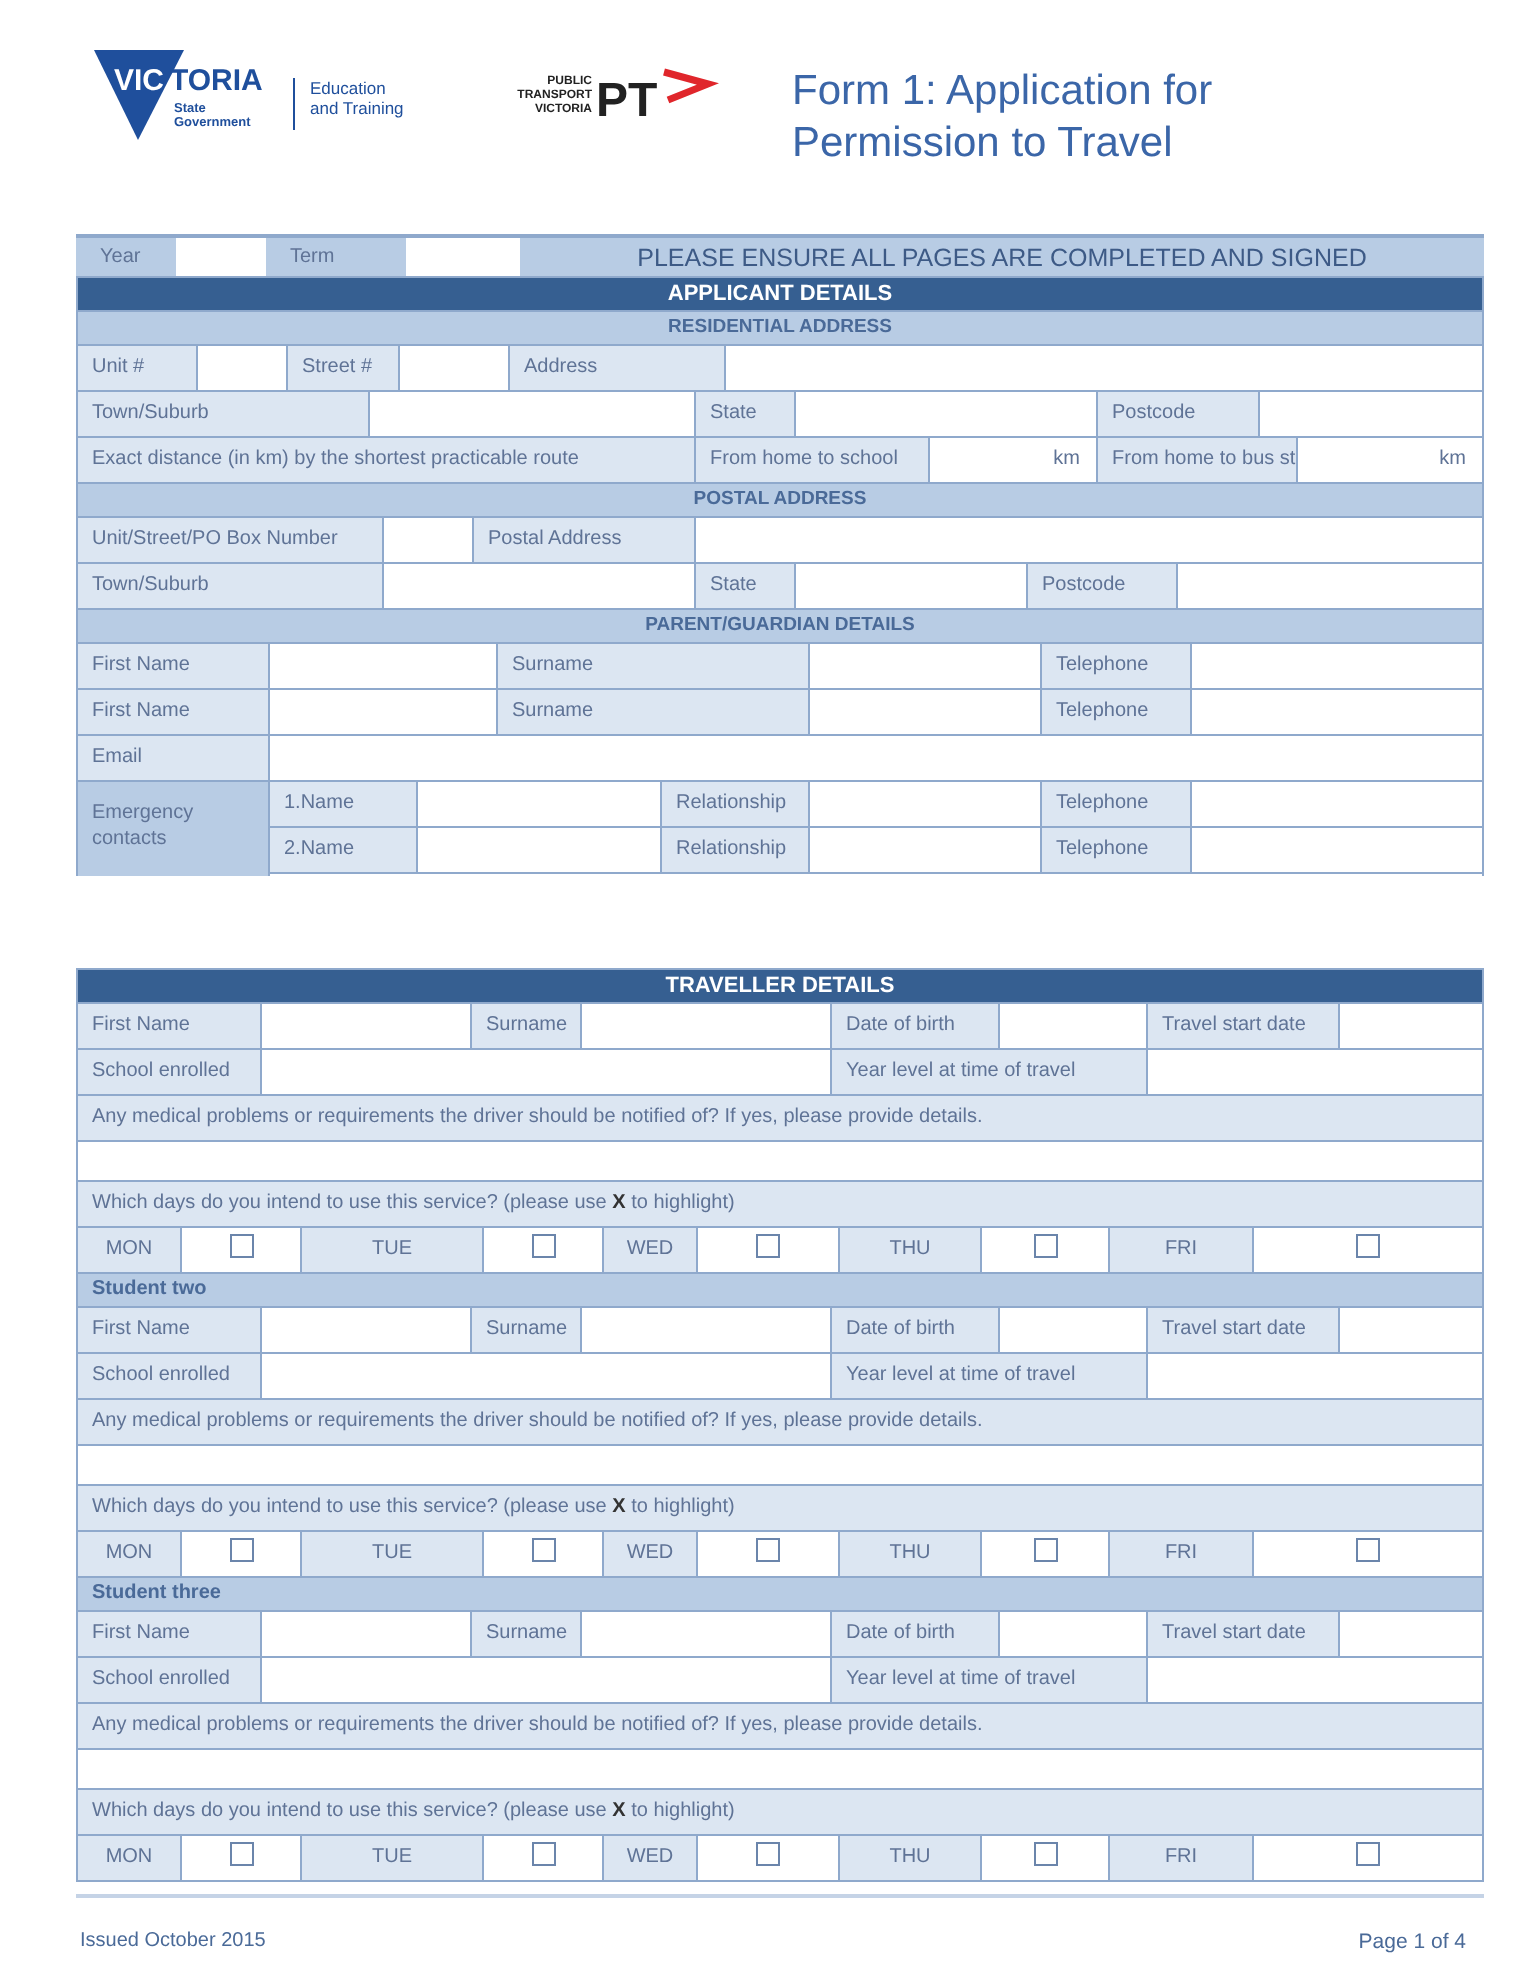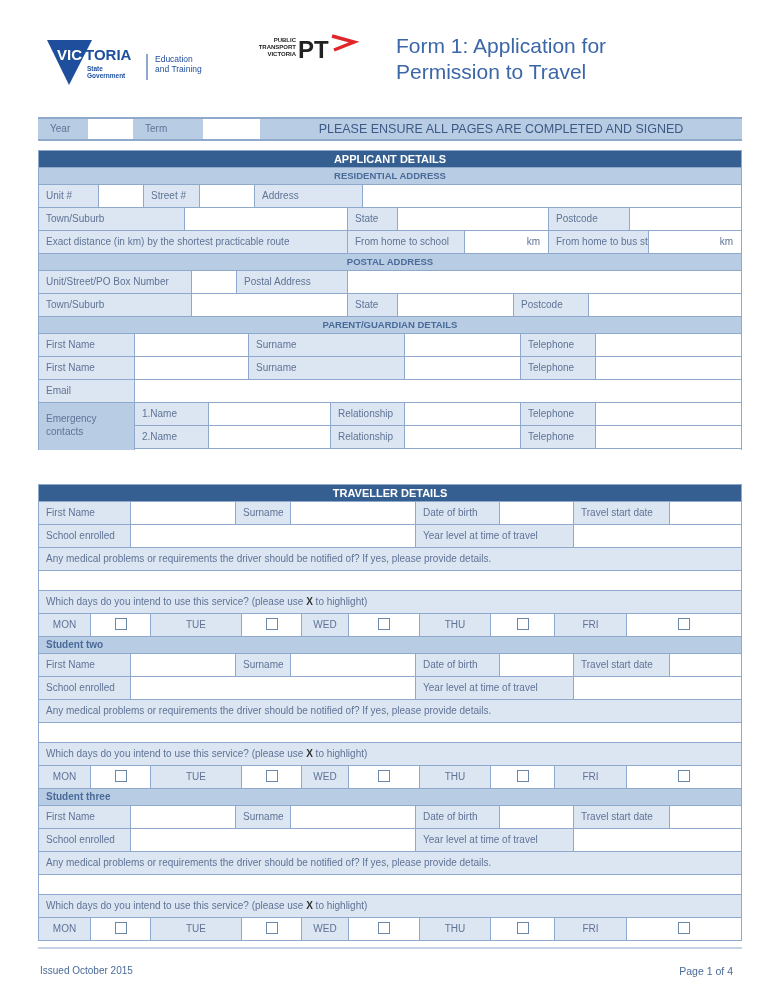--- a/index.html
+++ b/index.html
@@ -1,18 +1,18 @@
 <!DOCTYPE html>
 <html><head>
 <meta charset="utf-8">
 <style>
   * { box-sizing: border-box; margin: 0; padding: 0; }
   body { width: 768px; height: 994px; background: #ffffff; font-family: "Liberation Sans", sans-serif; position: relative; overflow: hidden; color: #5a6f93; }
   .abs { position: absolute; }
-  .logo-vic { left: 47px; top: 40px; width: 170px; height: 50px; }
+  .logo-vic { left: 47px; top: 25px; width: 170px; height: 50px; }
   .logo-pt { left: 250px; top: 30px; width: 110px; height: 36px; }
   .form-title { left: 396px; top: 33px; font-size: 21px; line-height: 26px; color: #3b66a8; font-family: "Liberation Sans", sans-serif; }
   .grid { position: absolute; left: 38px; width: 704px; }
   .row { position: relative; display: flex; height: 23px; border-bottom: 1px solid #8fa9cc; }
   .cell { height: 100%; border-right: 1px solid #8fa9cc; font-size: 10px; line-height: 22px; padding-left: 7px; white-space: nowrap; overflow: hidden; color: #5f7396; }
   .cell:last-child { border-right: none; }
   .lbl { background: #dce6f2; }
   .inp { background: #ffffff; }
   .sec { background: #b8cce4; }
   .bar-dark { background: #365f91; color: #ffffff; font-weight: bold; text-align: center; font-size: 11px; line-height: 17px; height: 17px; border-bottom: 1px solid #8fa9cc; }
@@ -62,21 +62,21 @@
 </div>
 
 <div class="yearbar">
   <div class="cell sec" style="width:50px">Year</div>
   <div class="cell inp" style="width:45px"></div>
   <div class="cell sec" style="width:70px">Term</div>
   <div class="cell inp" style="width:57px"></div>
   <div class="notice">PLEASE ENSURE ALL PAGES ARE COMPLETED AND SIGNED</div>
 </div>
 
-<div class="grid frame" style="top:150px">
+<div class="grid frame" style="top:138px">
   <div class="bar-dark">APPLICANT DETAILS</div>
   <div class="bar-sub">RESIDENTIAL ADDRESS</div>
 
   <div class="row">
     <div class="cell lbl" style="width:60px">Unit #</div>
     <div class="cell inp" style="width:45px"></div>
     <div class="cell lbl" style="width:56px">Street #</div>
     <div class="cell inp" style="width:55px"></div>
     <div class="cell lbl" style="width:108px">Address</div>
     <div class="cell inp" style="flex:1"></div>

